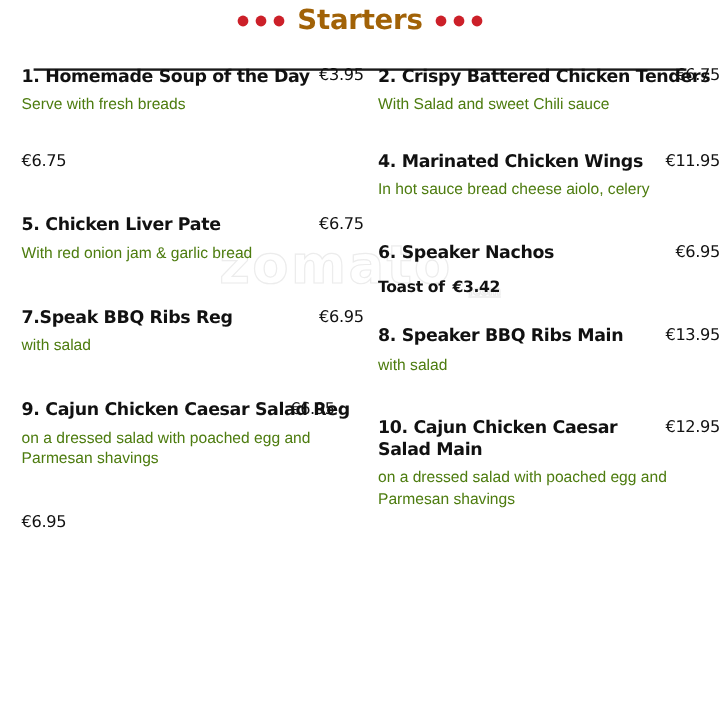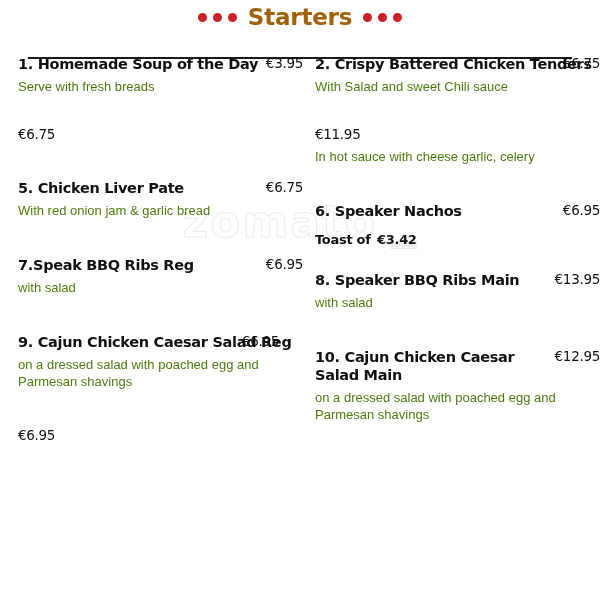--- a/index.html
+++ b/index.html
@@ -245,23 +245,24 @@
     <div class="item gap-lg">
       <div class="item-head overlap">
         <div class="item-name">2. Crispy Battered Chicken Tenders</div>
         <div class="item-price" style="right:0;">€6.75</div>
       </div>
       <div class="desc">With Salad and sweet Chili sauce</div>
     </div>
 
     <div class="item gap-xl" style="margin-top:4px;">
       <div class="item-head">
+        <div class="item-name">4. Marinated Chicken Wings</div>
         <div class="item-price">€11.95</div>
       </div>
-      <div class="desc">In hot sauce with cheese garlic, celery</div>
+      <div class="desc">In hot sauce bread cheese aiolo, celery</div>
     </div>
 
     <div class="item gap-md" style="margin-top:14px;">
       <div class="item-head">
         <div class="item-name">6. Speaker Nachos</div>
         <div class="item-price">€6.95</div>
       </div>
       <div class="subline">
         <span class="sub-label">Toast of</span>
         <span>€3.42</span>

